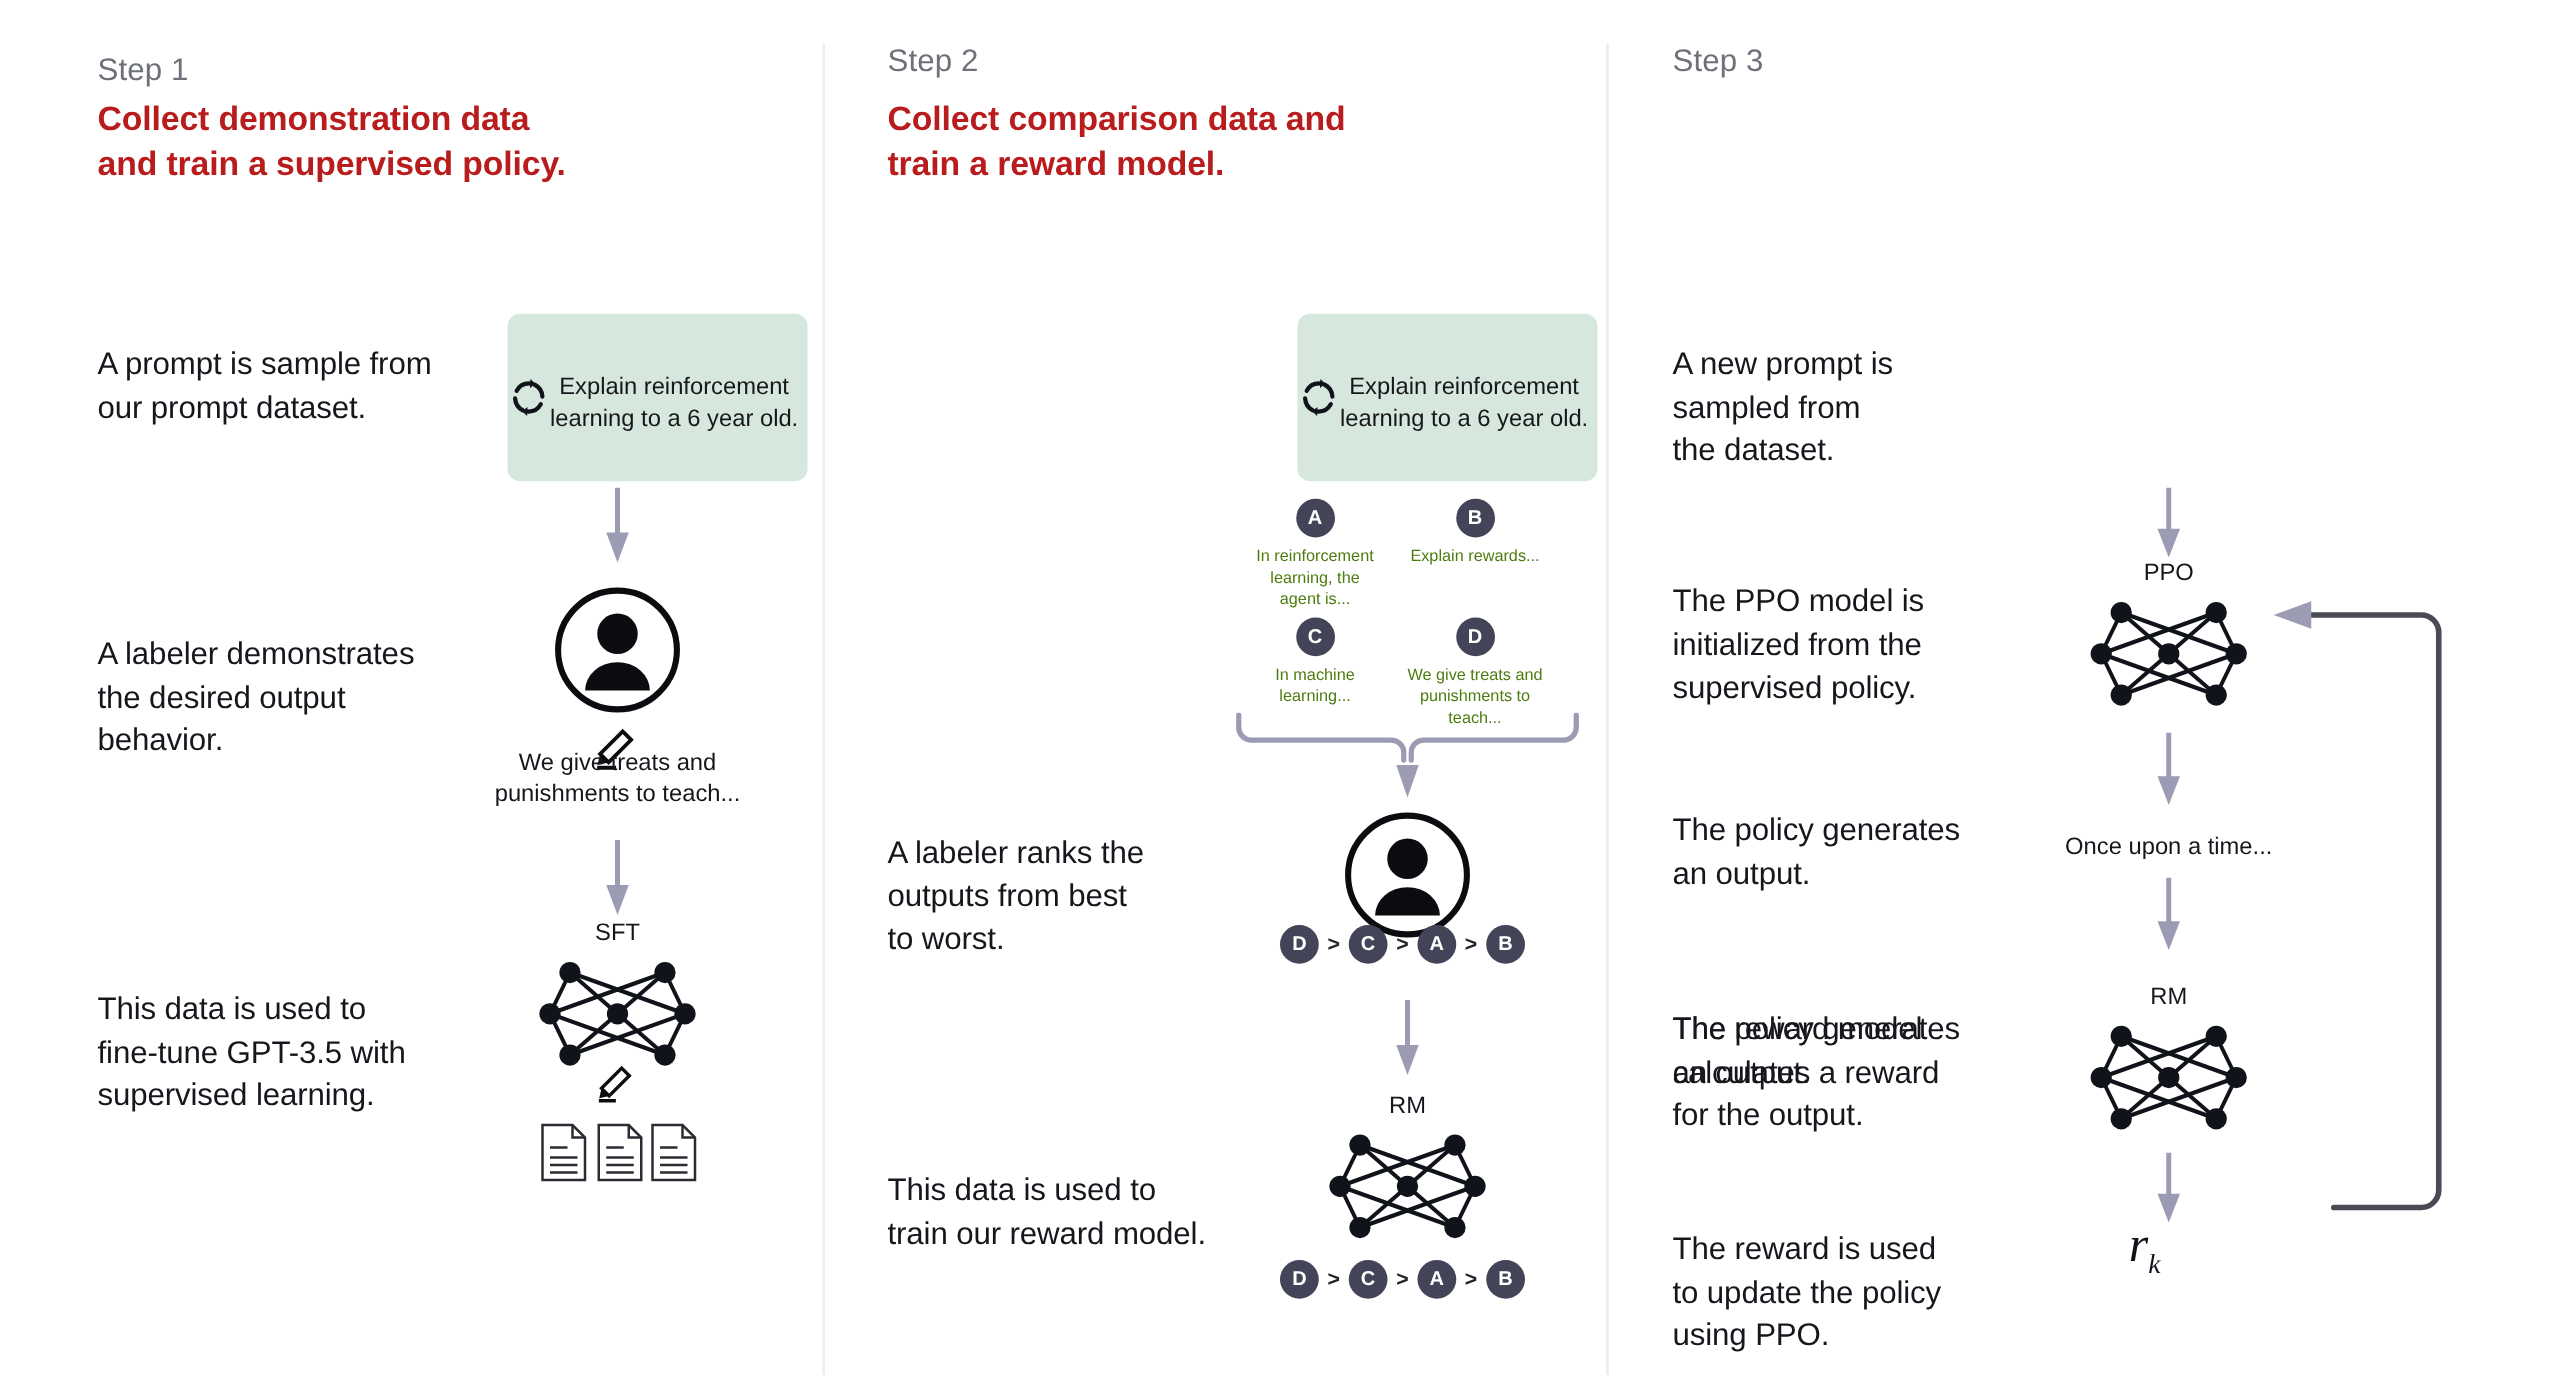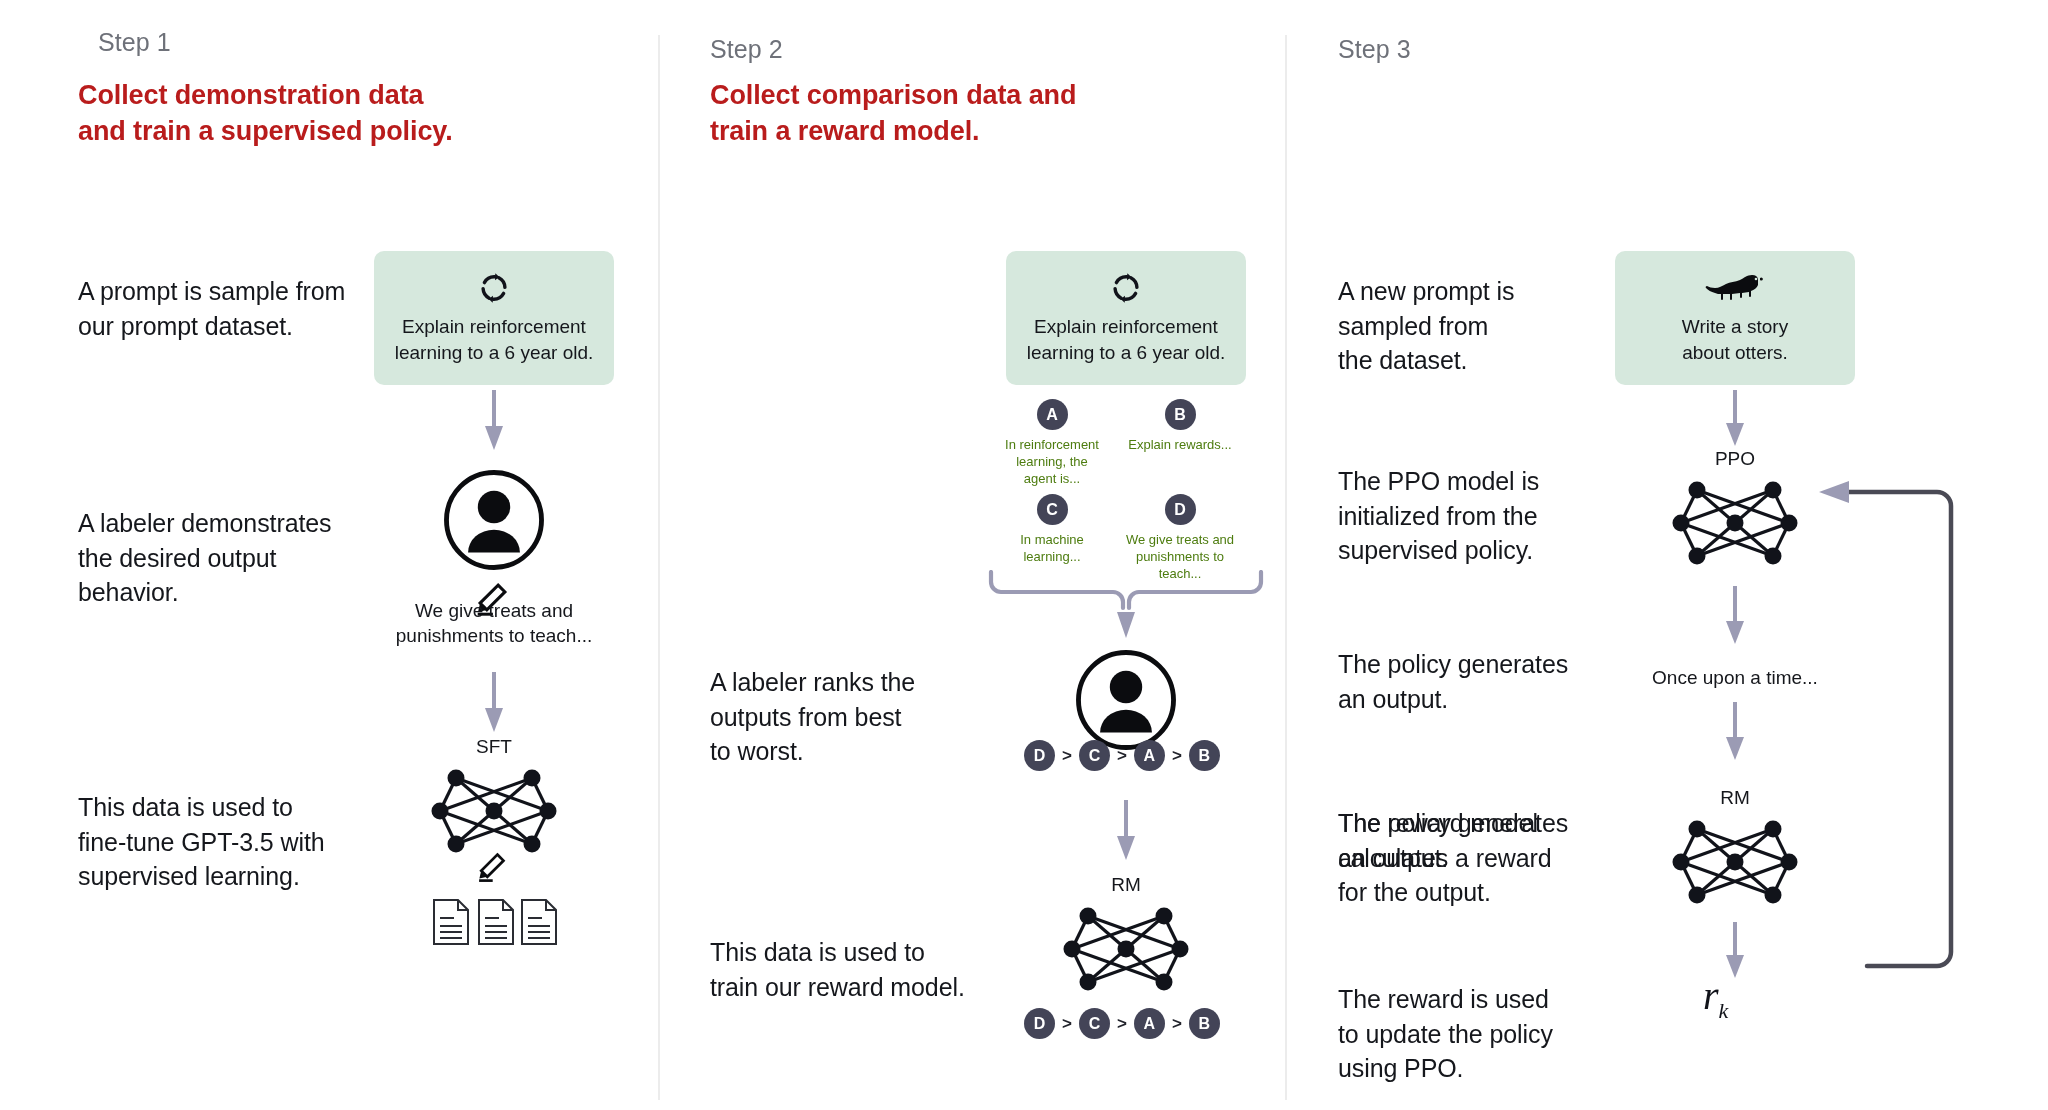--- a/index.html
+++ b/index.html
@@ -21,21 +21,21 @@
   #col2{left:658px;width:730px;}
   #col3{left:1285px;width:643px;}
 
   .step-label{position:absolute;font-size:25px;color:#6e7179;letter-spacing:.1px;}
   .step-title{position:absolute;font-size:27px;font-weight:700;line-height:1.33;color:#b91c1c;letter-spacing:-.1px;}
 
   .para{position:absolute;font-size:25px;line-height:1.38;color:#15171c;letter-spacing:-.1px;}
 
   .prompt-box{
     position:absolute;background:#d6e8dd;border-radius:10px;
-    display:flex;flex-direction:column;align-items:center;justify-content:center;
+    display:flex;align-items:center;justify-content:flex-start;margin-left:32px;
   }
   .prompt-text{font-size:19px;line-height:1.33;text-align:center;color:#15171c;margin-top:9px;}
 
   .mini-label{position:absolute;font-size:19px;color:#15171c;text-align:center;}
   .caption{position:absolute;font-size:19px;line-height:1.34;text-align:center;color:#15171c;}
 
   .sprite{position:absolute;}
 
   .badge{
     width:31px;height:31px;border-radius:50%;background:#434457;
@@ -54,21 +54,21 @@
 </style>
 </head>
 <body>
 
 <div class="board">
 
   <div class="divider" id="div1"></div>
   <div class="divider" id="div2"></div>
 
   <div class="column" id="col1">
-    <div class="step-label" style="left:78px;top:28px;margin-left:20px;">Step 1</div>
+    <div class="step-label" style="left:78px;top:42px;">Step 1</div>
     <div class="step-title" style="left:78px;top:78px;white-space:pre-line;">Collect demonstration data
 and train a supervised policy.</div>
 
     <div class="para" style="left:78px;top:274px;white-space:pre-line;">A prompt is sample from
 our prompt dataset.</div>
     <div class="para" style="left:78px;top:506px;white-space:pre-line;">A labeler demonstrates
 the desired output
 behavior.</div>
     <div class="para" style="left:78px;top:790px;white-space:pre-line;">This data is used to
 fine-tune GPT-3.5 with
@@ -301,33 +301,20 @@
 an output.</div>
     <div class="para" style="left:53px;top:806px;white-space:pre-line;">The policy generates
 an output.</div>
     <div class="para" style="left:53px;top:806px;white-space:pre-line;">The reward model
 calculates a reward
 for the output.</div>
     <div class="para" style="left:53px;top:982px;white-space:pre-line;">The reward is used
 to update the policy
 using PPO.</div>
 
-    <div class="prompt-box" style="left:330px;top:251px;width:240px;height:134px;">
-      <svg width="62" height="34" viewBox="0 0 62 34">
-        <path d="M54 8 a6 5 0 0 0 -6 -4 c-5 0 -8 3 -12 5 c-5 2 -10 2 -14 4
-                 c-4 2 -7 4 -11 4 c-3 0 -6 -1 -8 -2 c-1 0 -2 1 -1 2
-                 c2 2 5 4 9 5 c2 1 4 1 6 1 l0 5 a1 1 0 0 0 2 0 l0 -5
-                 l7 0 l0 5 a1 1 0 0 0 2 0 l0 -5 l8 -1 l0 4 a1 1 0 0 0 2 0 l0 -4
-                 l7 -1 l0 4 a1 1 0 0 0 2 0 l0 -5 c3 -1 6 -3 7 -6 z" fill="#0b0c0f"></path>
-        <circle cx="52" cy="8" r="1.3" fill="#d6e8dd"></circle>
-        <path d="M56 7 a2 2 0 0 1 3 1 a2 2 0 0 1 -3 1 z" fill="#0b0c0f"></path>
-      </svg>
-      <div class="prompt-text" style="white-space:pre-line;">Write a story
-about otters.</div>
-    </div>
 
     <svg class="sprite" style="left:436px;top:390px;" width="28" height="58">
       <line x1="14" y1="0" x2="14" y2="36" stroke="#9b9bb4" stroke-width="4"></line>
       <path d="M14 56 L5 33 L23 33 Z" fill="#9b9bb4"></path>
     </svg>
 
     <div class="mini-label" style="left:330px;top:448px;width:240px;">PPO</div>
 
     <svg class="sprite" style="left:384px;top:476px;" width="132" height="94" viewBox="0 0 132 94">
       <g stroke="#11131a" stroke-width="3.2">

